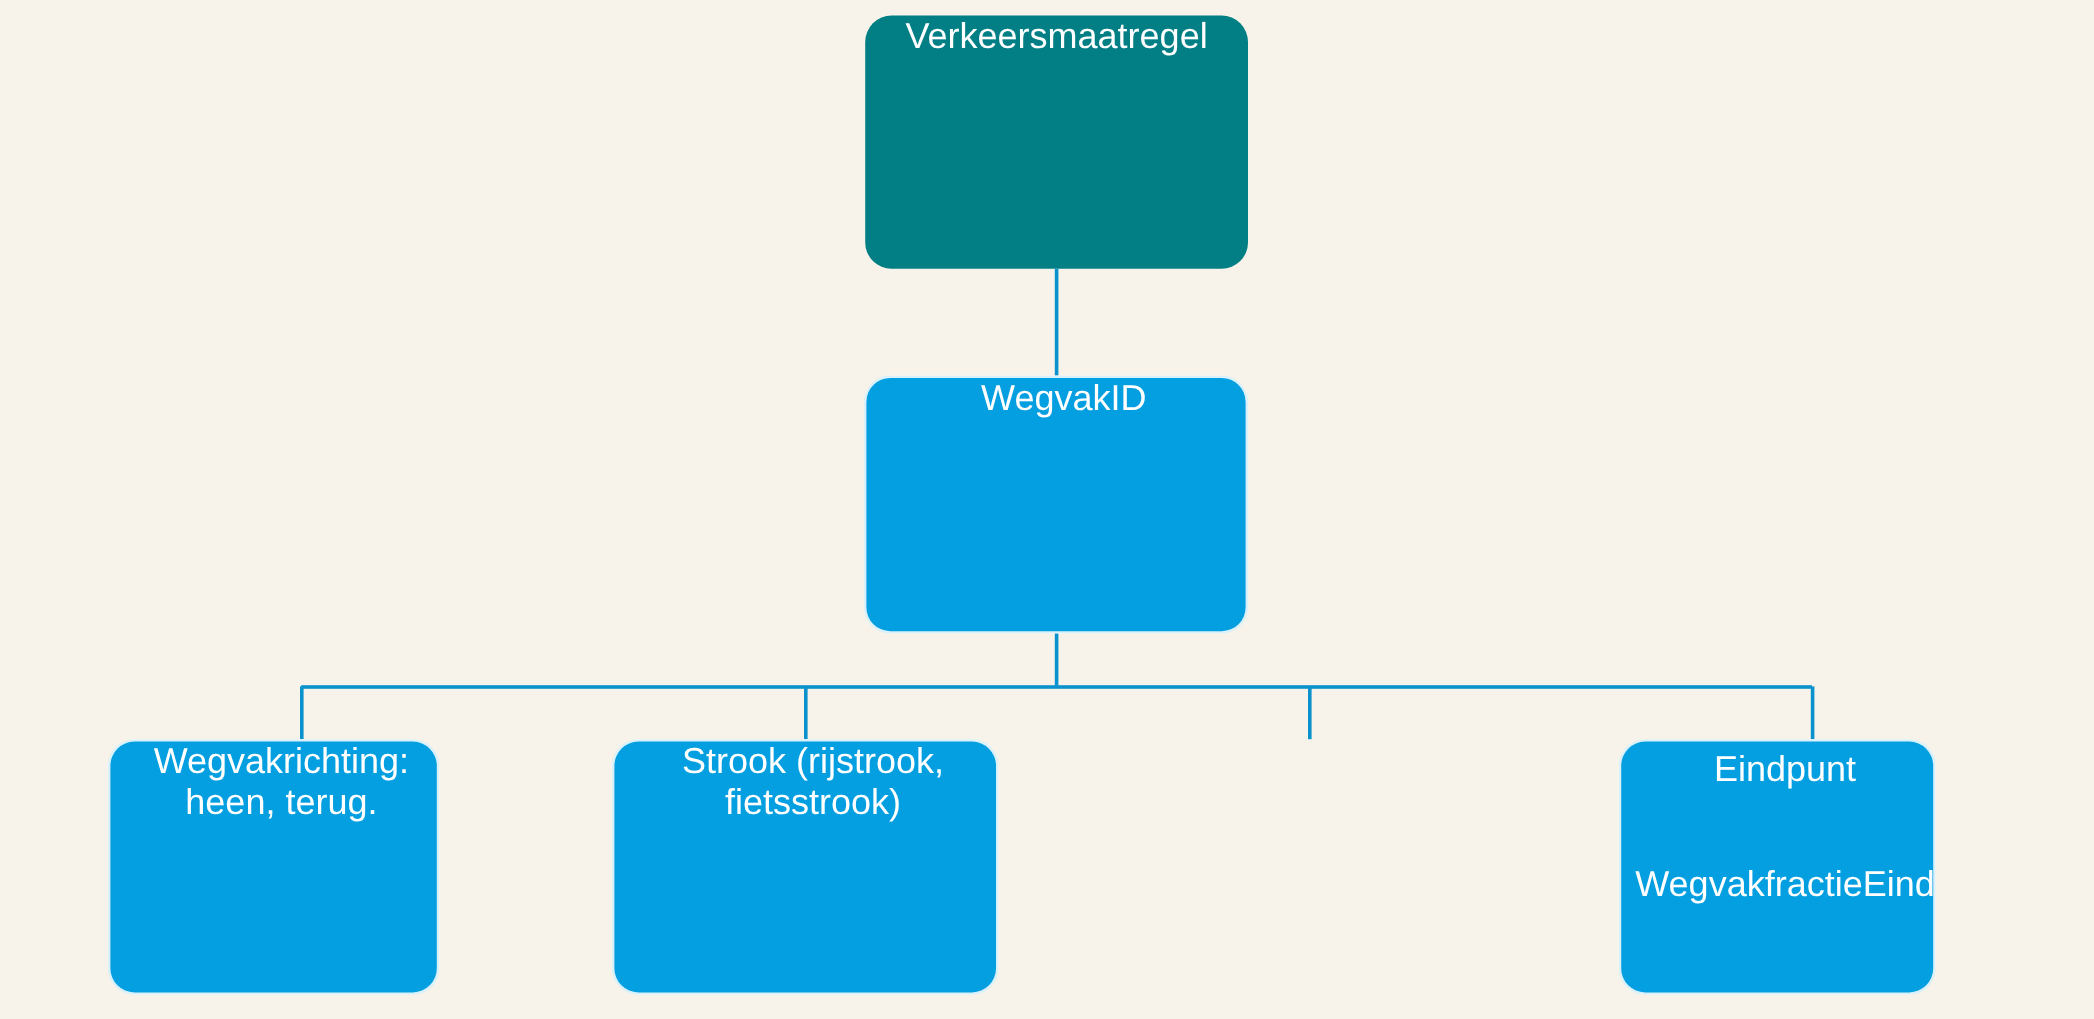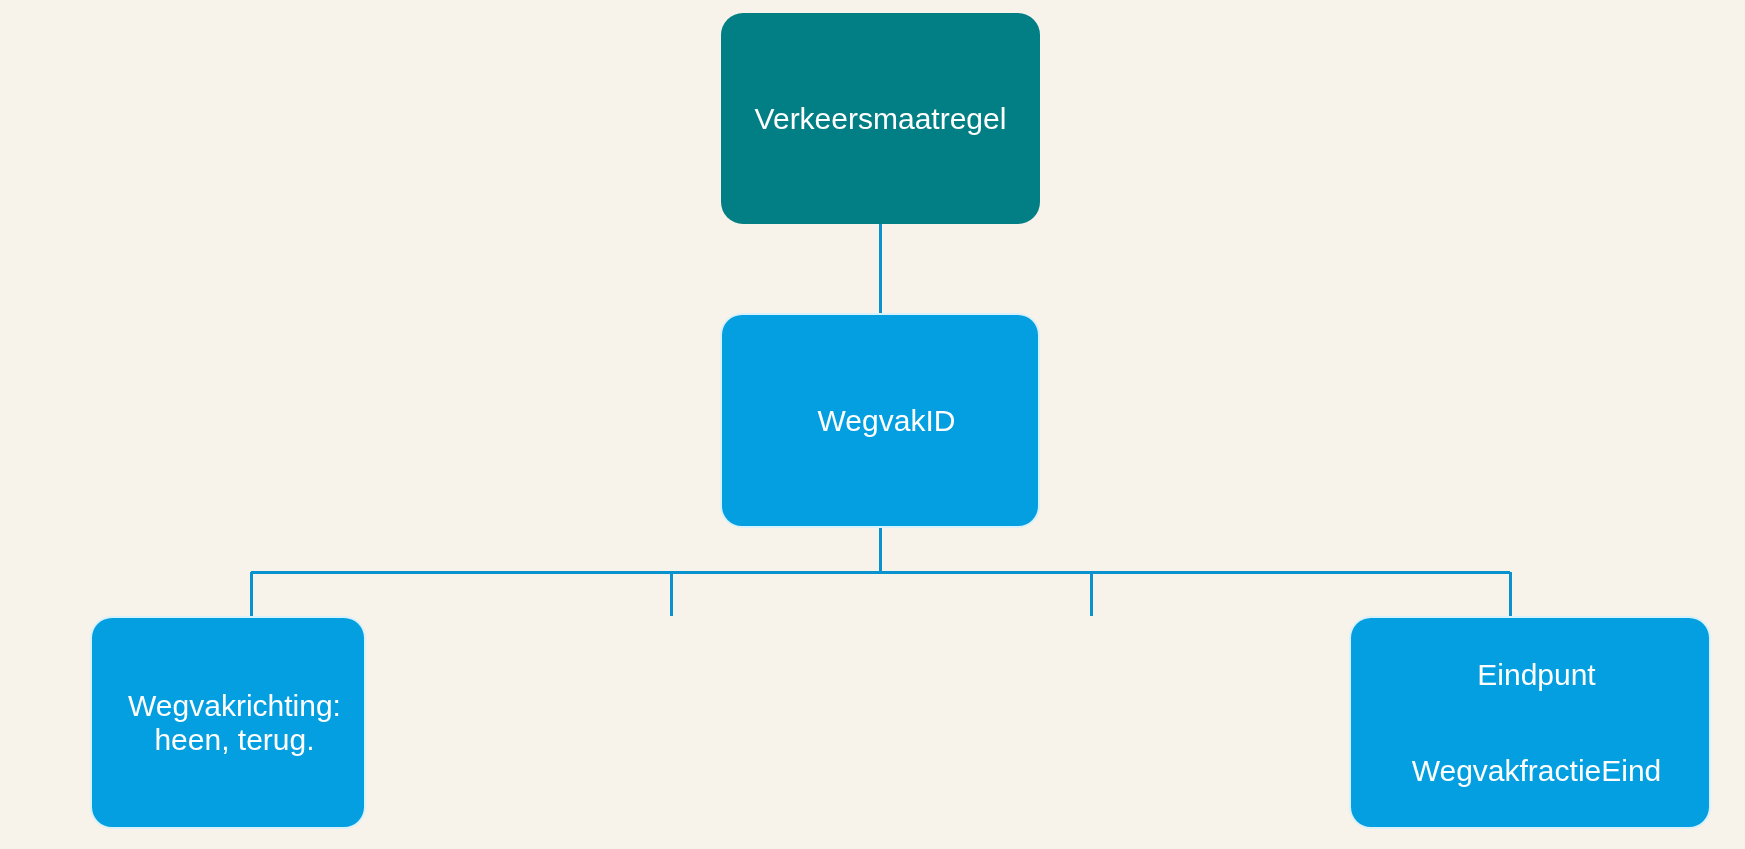--- a/index.html
+++ b/index.html
@@ -13,21 +13,20 @@
     height: 849px;
     background: var(--background, #F7F3EA);
     overflow: hidden;
     font-family: "Liberation Sans", sans-serif;
   }
   .node {
     position: absolute;
     box-sizing: border-box;
     border-radius: 22px;
     display: flex;
-    align-items: center;
     justify-content: center;
     text-align: center;
     color: var(--text, #FFFFFF);
     font-size: 30px;
   }
   .node-label {
     display: block;
     white-space: pre-line;
     padding: 0 8px;
   }
@@ -42,21 +41,21 @@
   .connector {
     position: absolute;
     background: var(--connector, #0992CE);
   }
   
   .n-root  { left: 721px; top: 13px;  width: 319px; height: 211px; }
   .n-mid   { left: 720px; top: 313px; width: 320px; height: 215px; }
   .n-leaf-1 { left: 90px;   top: 616px; width: 276px; height: 213px; }
   .n-leaf-2 { left: 510px;  top: 616px; width: 322px; height: 213px; }
   .n-leaf-3 { left: 932px;  top: 616px; width: 318px; height: 213px; }
-  .n-leaf-4 { left: 1349px; top: 616px; width: 362px; height: 213px; }
+  .n-leaf-4 { left: 1349px; top: 616px; width: 264px; height: 213px; }
 
   .leaf-tight .node-label { line-height: 34px; }
   .leaf-gapped .node-label { line-height: 48px; }
   .n-root .node-label, .n-mid .node-label { line-height: 36px; }
 
   .c-root-mid { left: 879px; top: 224px; width: 3px; height: 89px; }
   .c-mid-bus  { left: 879px; top: 528px; width: 3px; height: 45px; }
   .c-bus      { left: 251px; top: 571px; width: 1259px; height: 3px; }
   .c-stub-1   { left: 250px;  top: 572px; width: 3px; height: 44px; }
   .c-stub-2   { left: 670px;  top: 572px; width: 3px; height: 44px; }
@@ -83,20 +82,24 @@
   <div class="connector c-stub-1"></div>
   <div class="connector c-stub-2"></div>
   <div class="connector c-stub-3"></div>
   <div class="connector c-stub-4"></div>
 
   <div class="node node-secondary n-leaf-1 leaf-tight">
     <span class="node-label">Wegvakrichting:
 heen, terug.</span>
   </div>
 
+  <div class="node node-secondary n-leaf-2 leaf-tight">
+    <span class="node-label">Strook (rijstrook,
+fietsstrook)</span>
+  </div>
 
 
   <div class="node node-secondary n-leaf-4 leaf-gapped">
     <span class="node-label">Eindpunt
 
 WegvakfractieEind</span>
   </div>
 
 </div>
 

